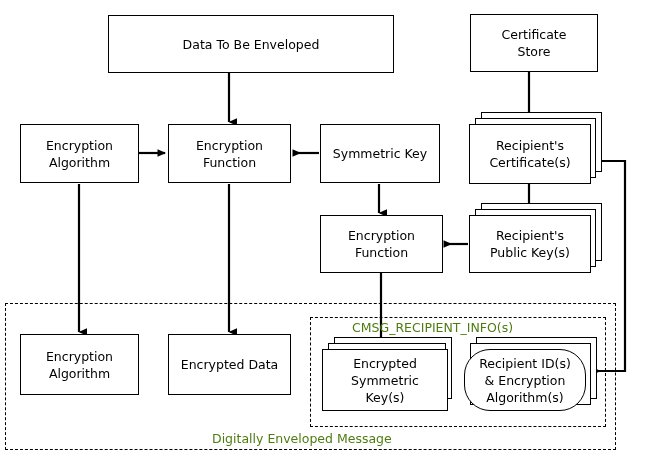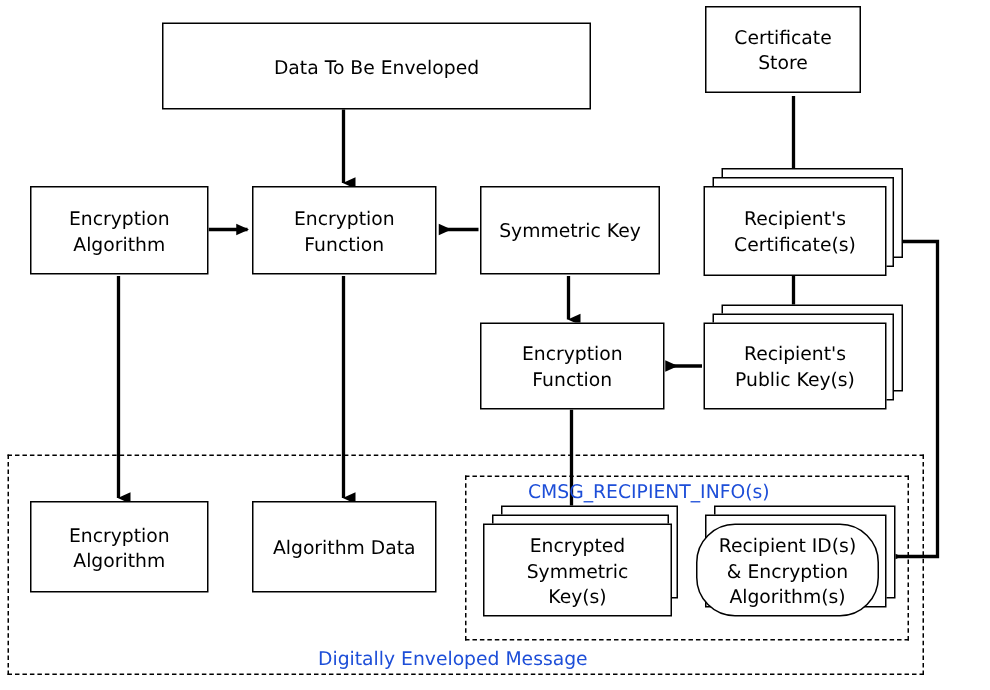--- a/index.html
+++ b/index.html
@@ -57,21 +57,21 @@
     box-sizing: border-box;
     border: 1px dashed #000000;
     background: transparent;
     z-index: 1;
   }
   .region-label {
     position: absolute;
     font-family: "DejaVu Sans", sans-serif;
     font-size: 12.5px;
     line-height: 15px;
-    color: #1d4ed8;
+    color: #4d7c0f;
     white-space: nowrap;
     background: transparent;
     z-index: 4;
   }
 </style>
 </head>
 <body>
 
 <div id="diagram-root">
 
@@ -127,21 +127,21 @@
   <div class="stack-back" style="left:334px; top:337px; width:118px; height:62px;"></div>
   <div class="stack-back" style="left:328px; top:343px; width:118px; height:62px;"></div>
 
   <div class="stack-back" style="left:476px; top:337px; width:121px; height:62px;"></div>
   <div class="stack-back" style="left:470px; top:343px; width:121px; height:62px;"></div>
 
   <div class="node" style="left:108px; top:15px; width:286px; height:58px;">
     <span class="node-label">Data To Be Enveloped</span>
   </div>
 
-  <div class="node" style="left:470px; top:4px; width:104px; height:58px;">
+  <div class="node" style="left:470px; top:14px; width:128px; height:58px;">
     <span class="node-label">Certificate
 Store</span>
   </div>
 
   <div class="node" style="left:20px; top:124px; width:119px; height:59px;">
     <span class="node-label">Encryption
 Algorithm</span>
   </div>
 
   <div class="node" style="left:168px; top:124px; width:123px; height:59px;">
@@ -167,21 +167,21 @@
     <span class="node-label">Recipient's
 Public Key(s)</span>
   </div>
 
   <div class="node" style="left:20px; top:334px; width:119px; height:61px;">
     <span class="node-label">Encryption
 Algorithm</span>
   </div>
 
   <div class="node" style="left:168px; top:334px; width:123px; height:61px;">
-    <span class="node-label">Algorithm Data</span>
+    <span class="node-label">Encrypted Data</span>
   </div>
 
   <div class="node" style="left:322px; top:349px; width:126px; height:62px;">
     <span class="node-label">Encrypted
 Symmetric
 Key(s)</span>
   </div>
 
   <div class="node" style="left:464px; top:349px; width:122px; height:62px;border-radius:26px;">
     <span class="node-label">Recipient ID(s)

